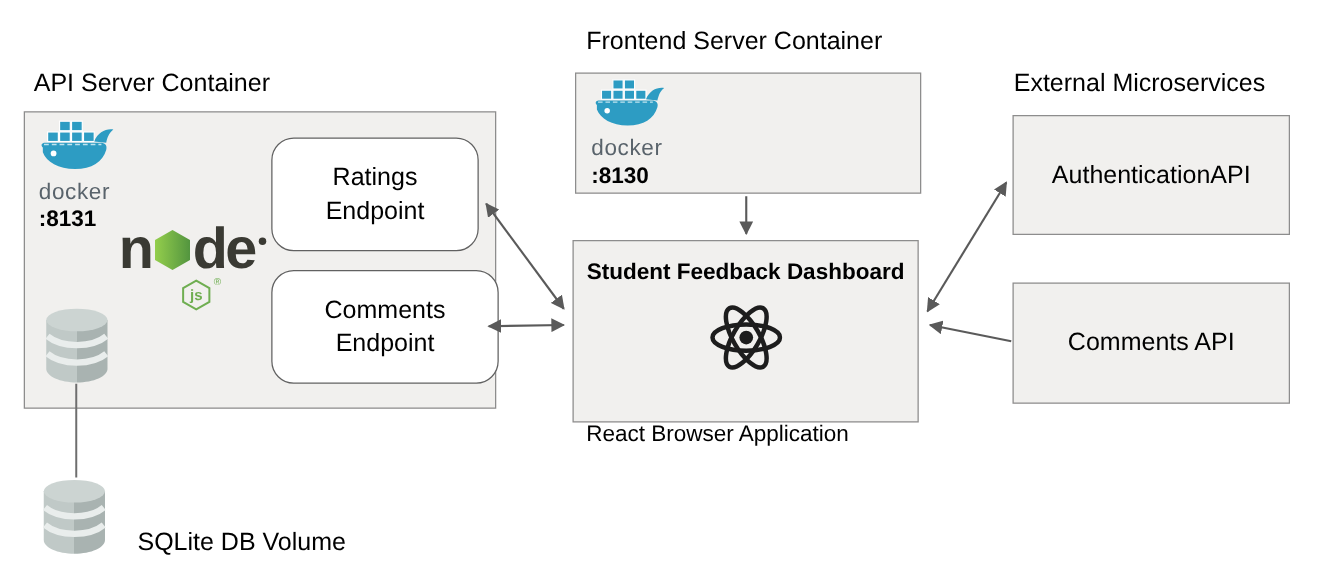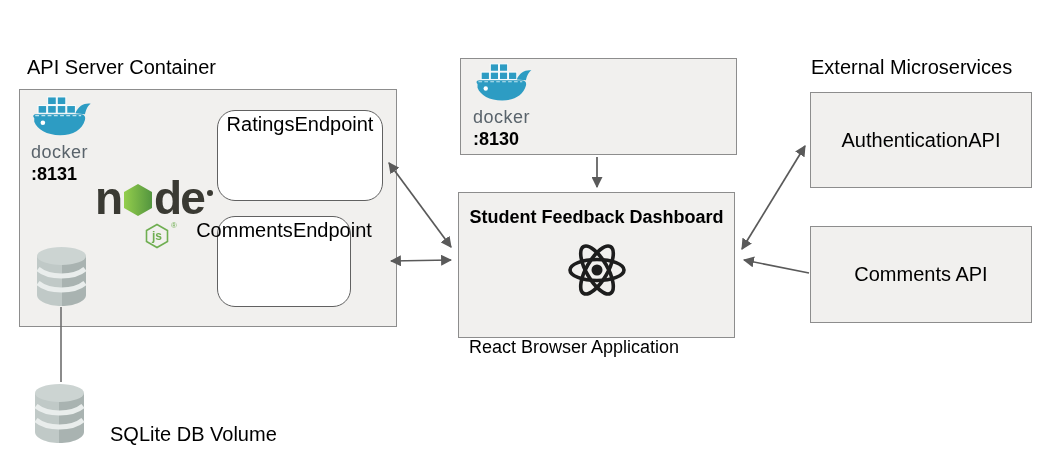--- a/index.html
+++ b/index.html
@@ -10,21 +10,21 @@
   }
   .title{position:absolute;font-size:20px;color:var(--text);white-space:nowrap;}
   .caption{position:absolute;font-size:18px;color:var(--text);white-space:nowrap;}
   .cbox{
     position:absolute;background:var(--box_fill);
     border:1.5px solid var(--box_border);box-sizing:border-box;
   }
   .endpoint{
     position:absolute;background:#ffffff;border:1.6px solid var(--endpoint_border);
     border-radius:18px;box-sizing:border-box;
-    display:flex;align-items:flex-start;justify-content:center;
+    display:flex;flex-direction:column;align-items:center;justify-content:center;
     font-size:20px;line-height:1.35;text-align:center;
   }
   .svc-box{
     position:absolute;background:var(--box_fill);border:1.5px solid var(--box_border);
     box-sizing:border-box;display:flex;flex-direction:row;align-items:center;justify-content:center;
     font-size:20px;line-height:1.35;text-align:center;
   }
   .docker-logo{position:absolute;width:66px;}
   .docker-word{font-size:18px;letter-spacing:.5px;color:var(--docker_text);margin-top:-2px;}
   .docker-port{font-size:18px;font-weight:bold;color:#000;margin-top:1px;}
@@ -117,25 +117,26 @@
     <path class="db-band" d="M3 23 C9 28 18 30 26.5 30 C35 30 44 28 50 23"></path>
     <path class="db-band" d="M3 37 C9 42 18 44 26.5 44 C35 44 44 42 50 37"></path>
     <ellipse class="db-top" cx="26.5" cy="10" rx="24.5" ry="9"></ellipse>
   </svg>
 
   <div class="endpoint" style="left:217px;top:110px;width:166px;height:91px">
     <span>Ratings</span>
     <span>Endpoint</span>
   </div>
 
-  <div class="endpoint" style="left:217px;top:216px;width:134px;height:91px">
+  <div class="endpoint" style="left:217px;top:216px;width:182px;height:91px">
     <span>Comments</span>
     <span>Endpoint</span>
   </div>
 
+  <div class="title" style="left:469px;top:22px">Frontend Server Container</div>
 
   <div class="cbox" style="left:460px;top:58px;width:277px;height:97px"></div>
 
   <div class="docker-logo" style="left:473px;top:63px">
     <svg width="62" height="42" viewBox="0 0 64 46">
       <rect class="whale-box" x="17" y="1" width="9" height="8"></rect>
       <rect class="whale-box" x="27" y="1" width="9" height="8"></rect>
       <rect class="whale-box" x="7" y="10" width="9" height="8"></rect>
       <rect class="whale-box" x="17" y="10" width="9" height="8"></rect>
       <rect class="whale-box" x="27" y="10" width="9" height="8"></rect>

